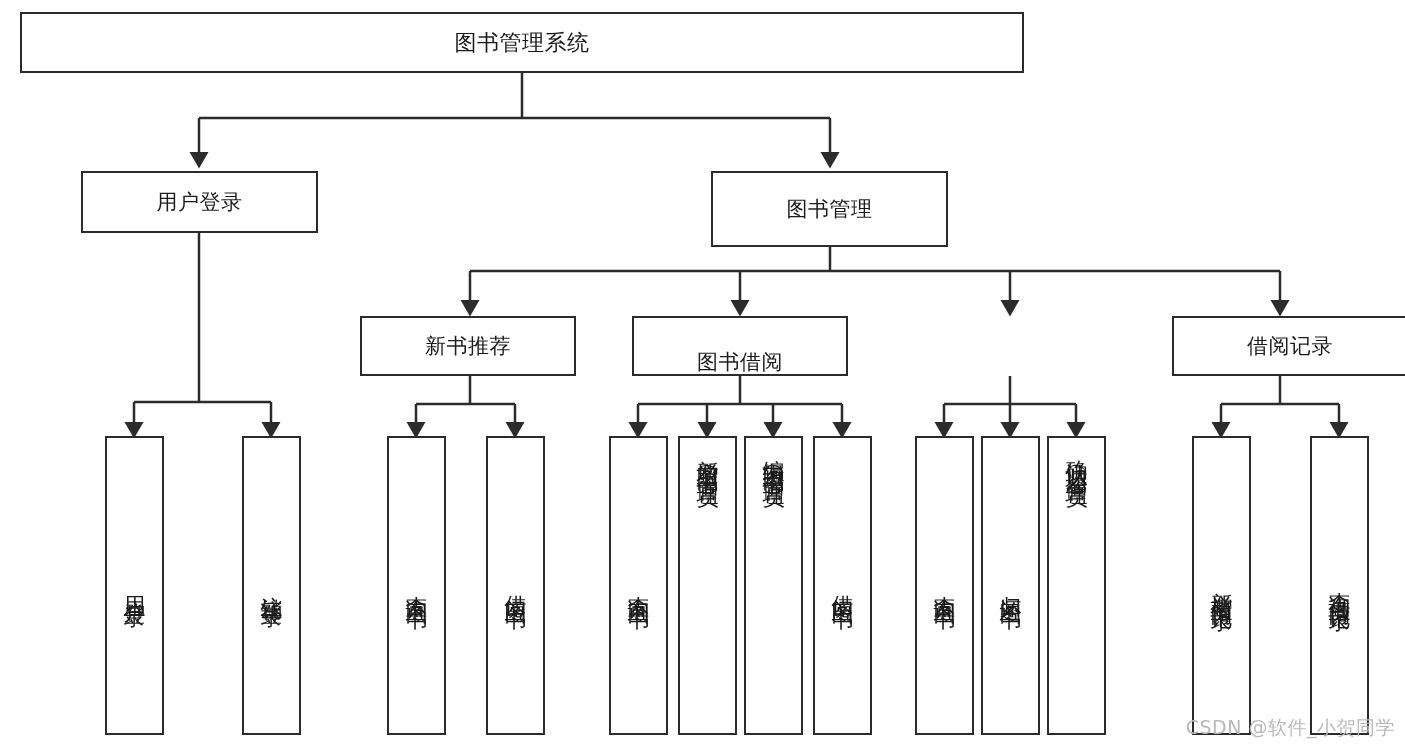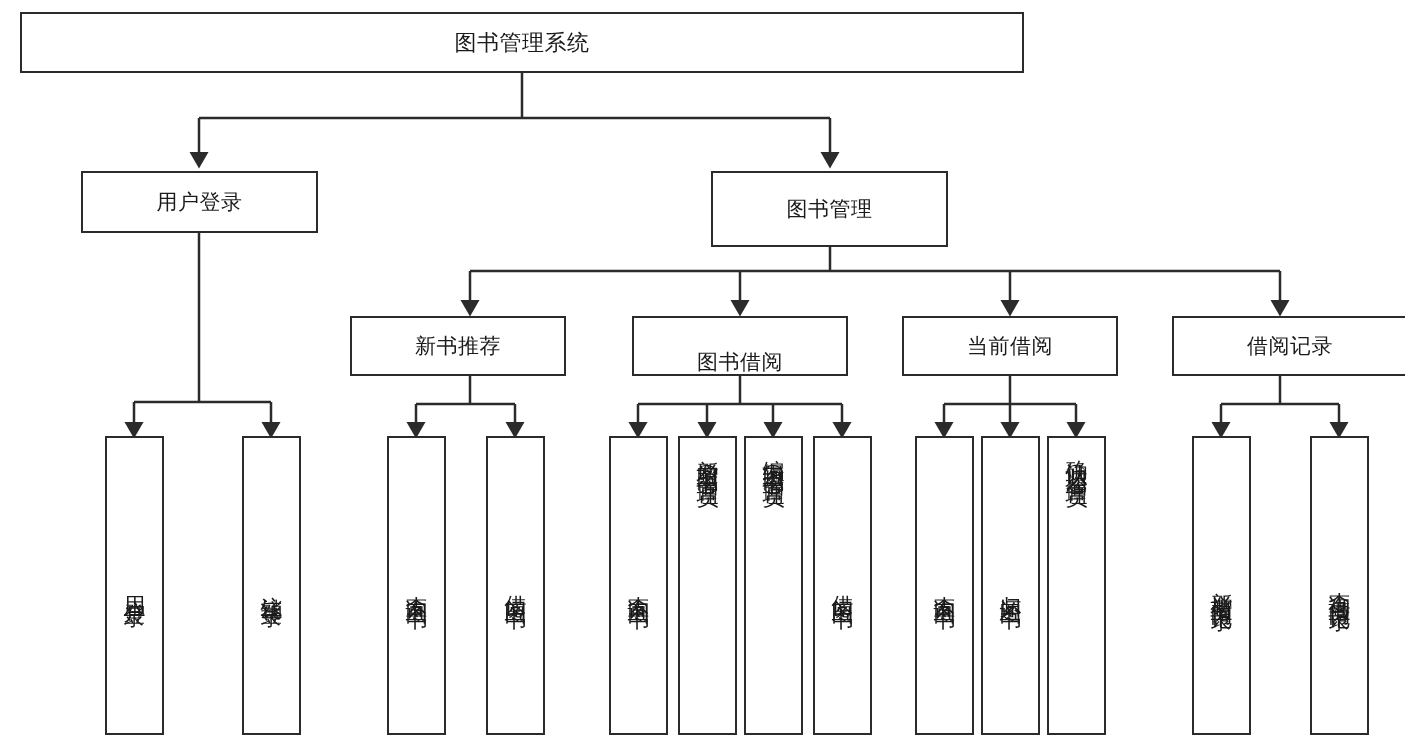--- a/index.html
+++ b/index.html
@@ -136,31 +136,28 @@
   </div>
 
   <div class="node" style="left:81px; top:171px; width:237px; height:62px;">
     <span class="node-label">用户登录</span>
   </div>
 
   <div class="node" style="left:711px; top:171px; width:237px; height:76px;">
     <span class="node-label">图书管理</span>
   </div>
 
-  <div class="node" style="left:350px; top:316px; width:216px; height:60px;">
+  <div class="node" style="left:360px; top:316px; width:216px; height:60px;">
     <span class="node-label">新书推荐</span>
   </div>
 
   <div class="node" style="left:632px; top:316px; width:216px; height:60px;align-items:flex-end;">
     <span class="node-label">图书借阅</span>
   </div>
 
-  <div class="node" style="left:902px; top:316px; width:216px; height:60px;">
-    <span class="node-label">当前借阅</span>
-  </div>
 
   <div class="node" style="left:1172px; top:316px; width:236px; height:60px;">
     <span class="node-label">借阅记录</span>
   </div>
 
   <div class="node leaf center-text" style="left:105px; top:436px; width:59px; height:299px;">
     <span class="node-label">用户登录</span>
   </div>
 
   <div class="node leaf center-text" style="left:242px; top:436px; width:59px; height:299px;">
@@ -204,14 +201,15 @@
   </div>
 
   <div class="node leaf center-text" style="left:1192px; top:436px; width:59px; height:299px;">
     <span class="node-label">新增借阅记录</span>
   </div>
 
   <div class="node leaf center-text" style="left:1310px; top:436px; width:59px; height:299px;">
     <span class="node-label">查询借阅记录</span>
   </div>
 
+  <div class="watermark">CSDN @软件_小贺同学</div>
 
 </div>
 
 </body></html>

